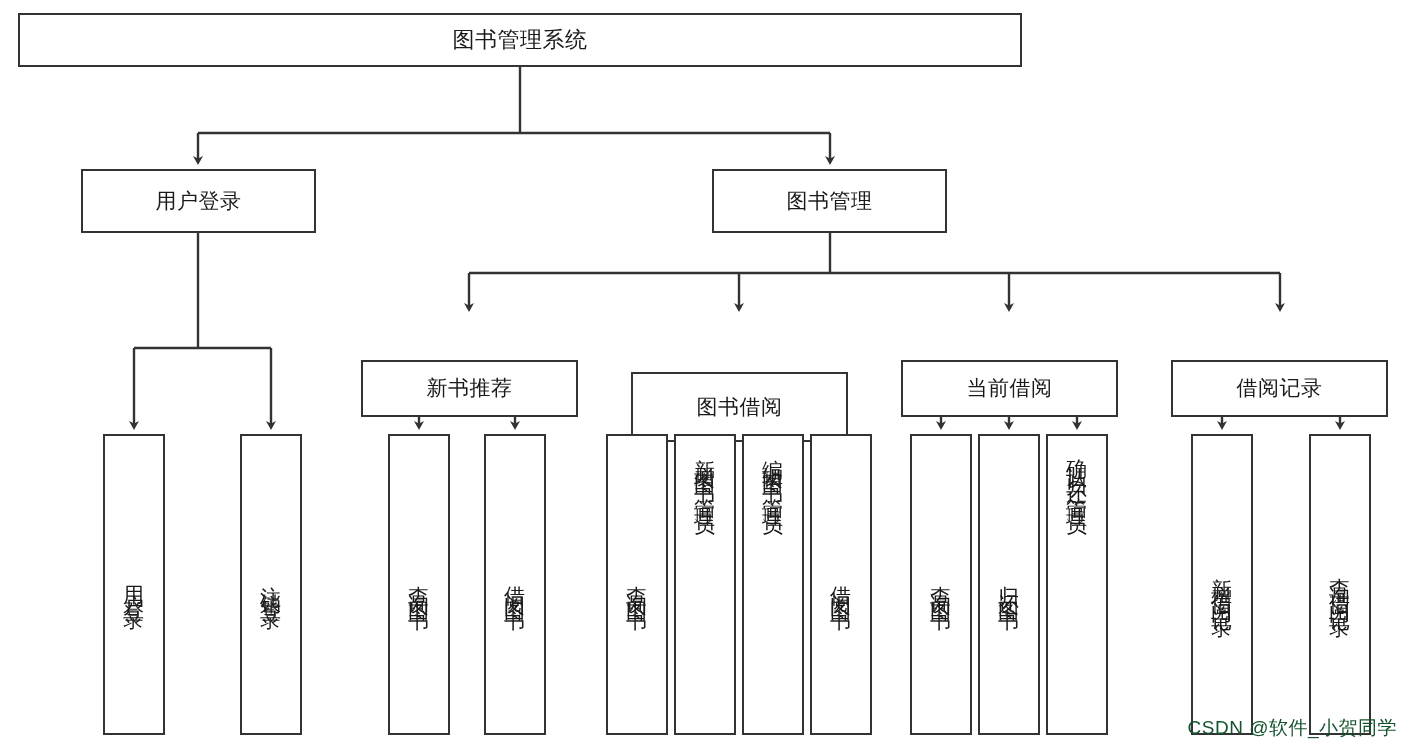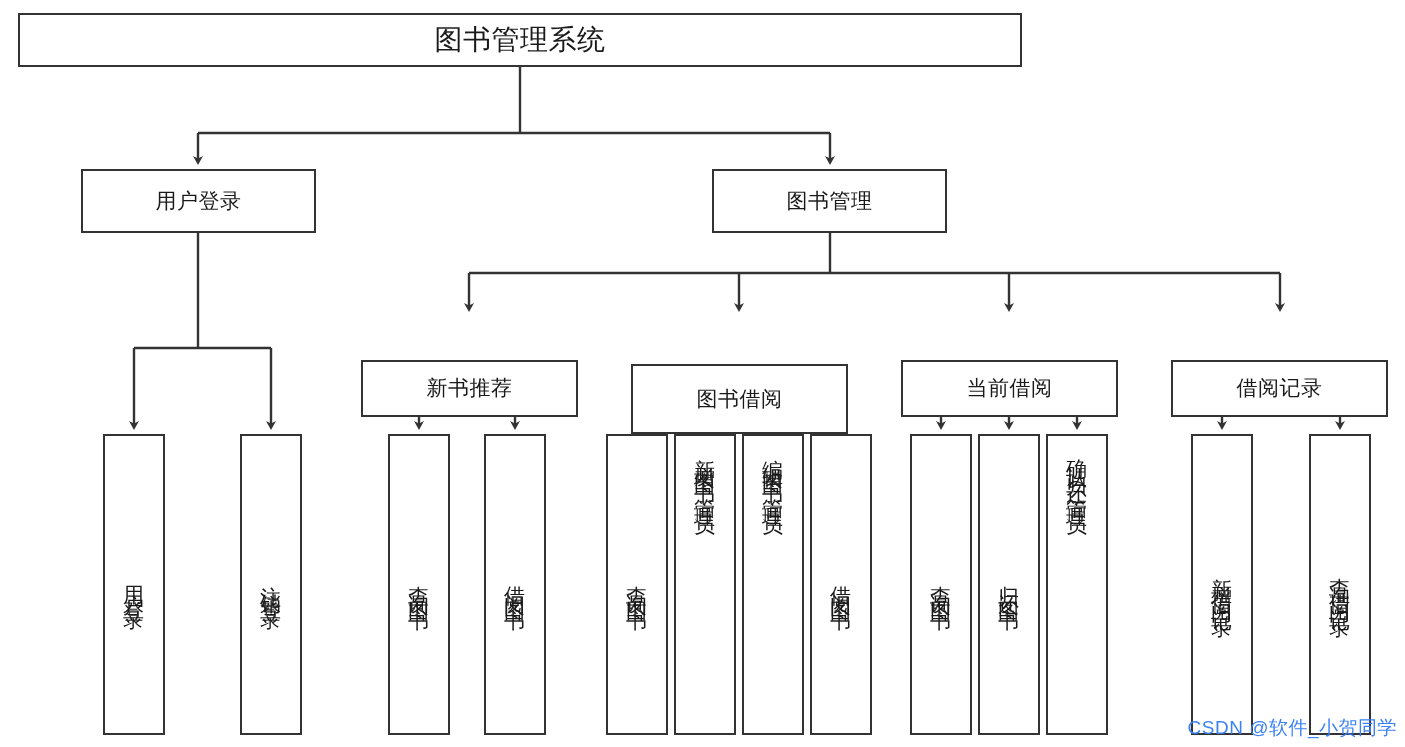--- a/index.html
+++ b/index.html
@@ -26,21 +26,21 @@
   }
   .node-label{
     display:block;
     text-align:center;
     line-height:1.18;
     letter-spacing:0.5px;
     color:#1a1a1a;
   }
 
   
-  .lvl-root{font-size:28px;}
+  .lvl-root{font-size:22px;}
   
   .lvl-2{font-size:21px;}
   .lvl-3{font-size:21px;margin-top:44px;}
 
   
   .leaf{
     align-items:flex-start;
     justify-content:center;
     padding-top:6px;
   }
@@ -55,21 +55,21 @@
   }
   .leaf.centered{align-items:center;padding-top:0;}
 
   svg#wires{position:absolute;left:0;top:0;width:1405px;height:747px;z-index:1;}
 
   .watermark{
     position:absolute;
     right:8px;
     bottom:6px;
     font-size:19px;
-    color:#3b82f6;
+    color:#14532d;
     letter-spacing:0.5px;
     z-index:5;
     white-space:nowrap;
   }
 </style>
 </head>
 <body>
 
 <div id="diagram">
 
@@ -134,21 +134,21 @@
   <div class="node lvl-2" style="left:81px;top:169px;width:235px;height:64px;">
     <span class="node-label">用户登录</span>
   </div>
   <div class="node lvl-2" style="left:712px;top:169px;width:235px;height:64px;justify-content:center;">
     <span class="node-label">图书管理</span>
   </div>
 
   <div class="node lvl-3" style="left:361px;top:316px;width:217px;height:57px;">
     <span class="node-label">新书推荐</span>
   </div>
-  <div class="node lvl-3" style="left:631px;top:320px;width:217px;height:70px;font-family:Liberation Serif, serif;">
+  <div class="node lvl-3" style="left:631px;top:328px;width:217px;height:70px;font-family:Liberation Serif, serif;">
     <span class="node-label">图书借阅</span>
   </div>
   <div class="node lvl-3" style="left:901px;top:316px;width:217px;height:57px;">
     <span class="node-label">当前借阅</span>
   </div>
   <div class="node lvl-3" style="left:1171px;top:316px;width:217px;height:57px;">
     <span class="node-label">借阅记录</span>
   </div>
 
   <div class="node leaf centered" style="left:103px;top:434px;width:62px;height:301px;">

